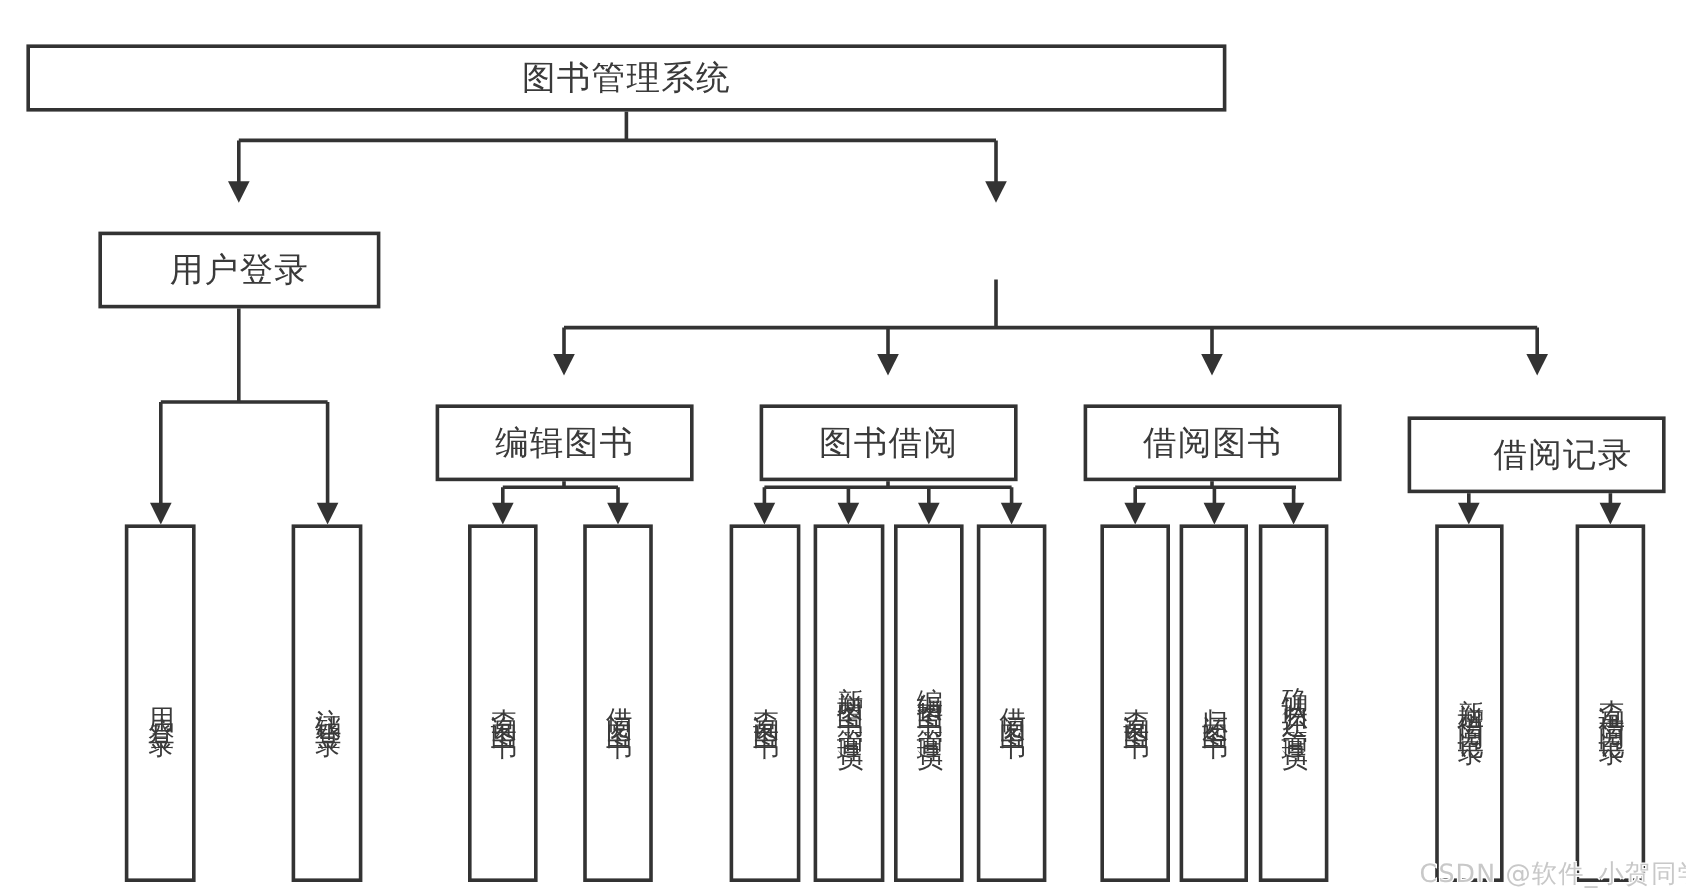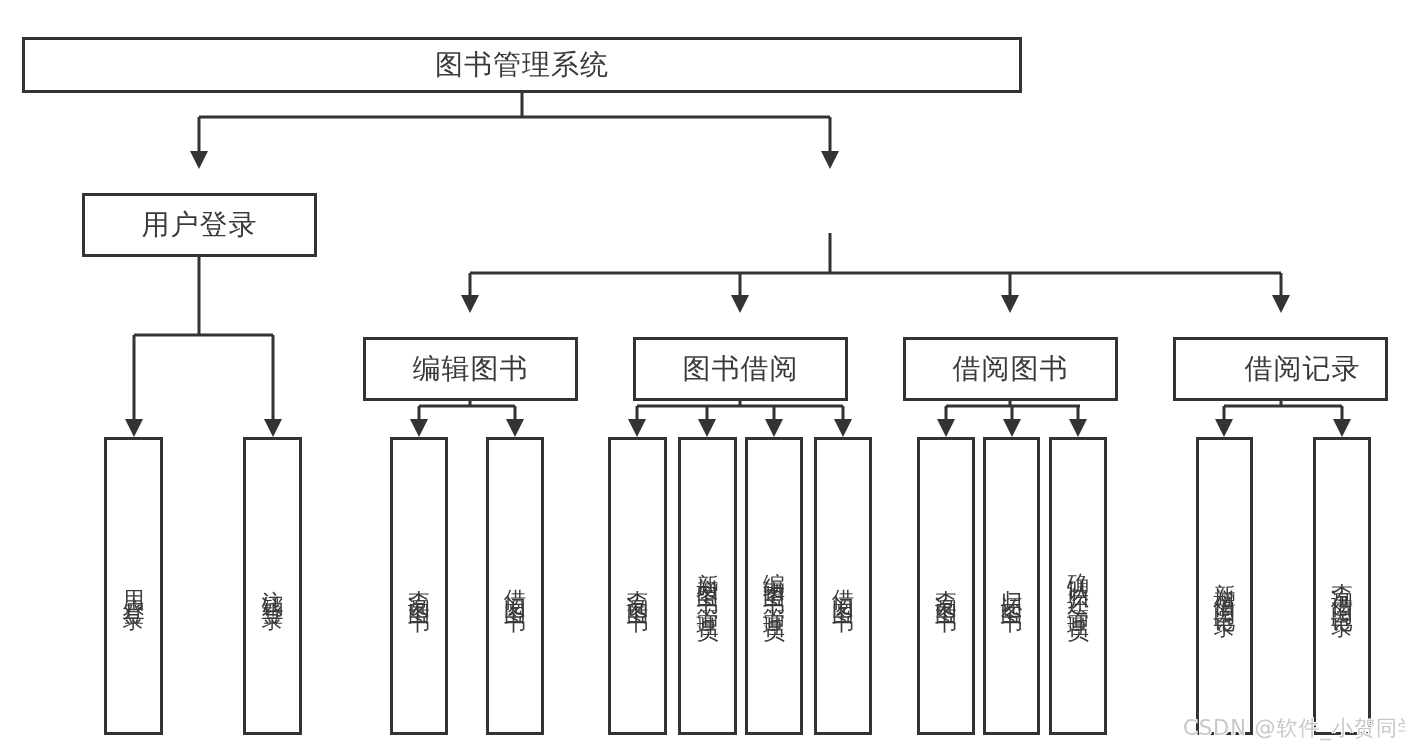--- a/index.html
+++ b/index.html
@@ -109,21 +109,21 @@
     <polygon points="1333,419 1351,419 1342,437"></polygon>
   </svg>
 
   <div class="hnode" style="left:22px; top:13px; width:1000px; height:56px;">图书管理系统</div>
 
   <div class="hnode" style="left:82px; top:169px; width:235px; height:64px;">用户登录</div>
 
   <div class="hnode" style="left:363px; top:313px; width:215px; height:64px;">编辑图书</div>
   <div class="hnode" style="left:633px; top:313px; width:215px; height:64px;text-align:right;">图书借阅</div>
   <div class="hnode" style="left:903px; top:313px; width:215px; height:64px;">借阅图书</div>
-  <div class="hnode" style="left:1173px; top:313px; width:215px; height:64px;padding-left:44px;">借阅记录</div>
+  <div class="hnode" style="left:1173px; top:323px; width:215px; height:64px;padding-left:44px;">借阅记录</div>
 
   <div class="vnode" style="left:104px; top:437px; width:59px; height:298px;">
     <span class="vtext">用户登录</span>
   </div>
   <div class="vnode" style="left:243px; top:437px; width:59px; height:298px;">
     <span class="vtext">注销登录</span>
   </div>
 
   <div class="vnode" style="left:390px; top:437px; width:58px; height:298px;">
     <span class="vtext">查询图书</span>

